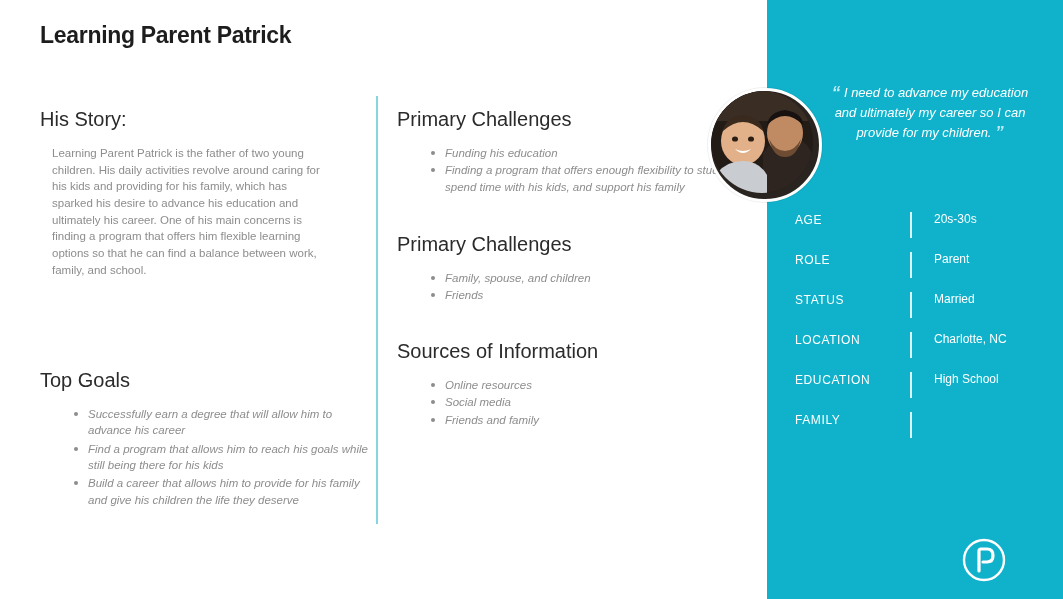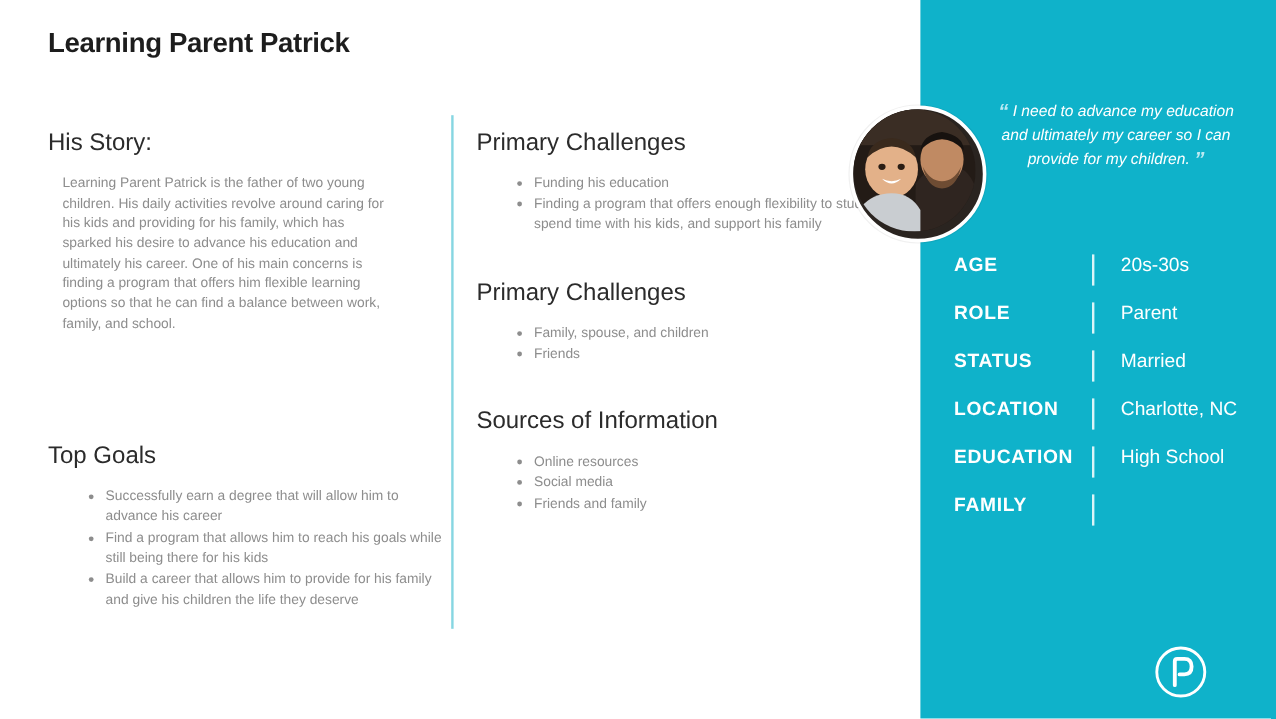--- a/index.html
+++ b/index.html
@@ -78,20 +78,21 @@
     margin: 0;
     padding: 0 0 0 48px;
     list-style: none;
   }
   ul.bullets li {
     position: relative;
     font-size: 11.5px;
     line-height: 1.42;
     color: #8d8d8d;
     margin-bottom: 1px;
+    font-style: italic;
   }
   ul.bullets li::before {
     content: "";
     position: absolute;
     left: -14px;
     top: 6px;
     width: 4px;
     height: 4px;
     border-radius: 50%;
     background: #8d8d8d;
@@ -152,37 +153,37 @@
     top: 212px;
     width: 240px;
   }
   .attr-row {
     display: flex;
     align-items: flex-start;
     margin-bottom: 14px;
   }
   .attr-label {
     width: 115px;
-    font-size: 16px;
-    font-weight: bold;
+    font-size: 12px;
+    font-weight: normal;
     letter-spacing: 0.6px;
     color: #ffffff;
     padding-top: 1px;
   }
   .attr-sep {
     width: 2px;
     align-self: stretch;
     background: #ffffff;
     opacity: 0.85;
     margin-right: 22px;
     min-height: 26px;
   }
   .attr-value {
     flex: 1;
-    font-size: 16px;
+    font-size: 12px;
     color: #ffffff;
     line-height: 1.25;
   }
   
   .logo {
     position: absolute;
     left: 962px;
     top: 538px;
     width: 44px;
     height: 44px;

